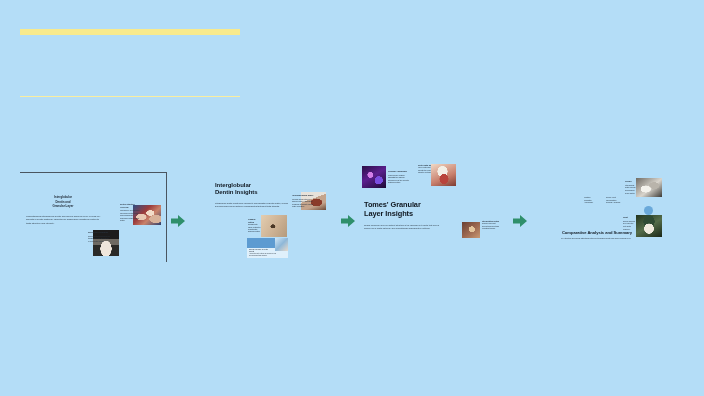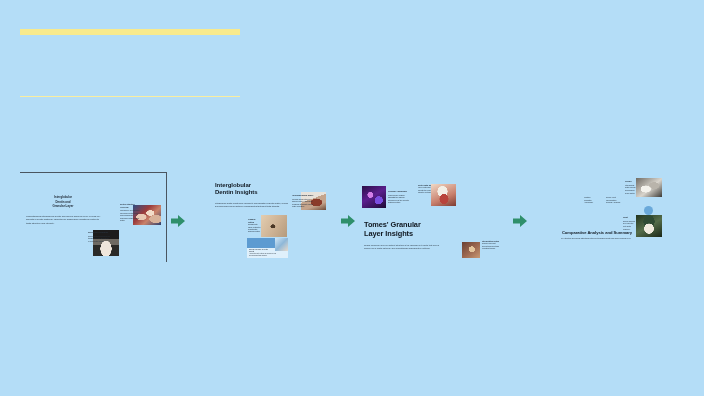--- a/index.html
+++ b/index.html
@@ -109,21 +109,21 @@
   #card2 .c2-panel-t1 {
     position: absolute; left: 41px; top: 73px; width: 24px;
     font-size: 1.6px; color: #1d2733; line-height: 1.4;
   }
   #card2 .c2-panel-t2 {
     position: absolute; left: 41px; top: 77px; width: 34px;
     font-size: 1.5px; color: #3a4652; line-height: 1.4;
   }
 
   
-  #card3 { left: 358px; top: 180px; width: 142px; height: 92px; }
+  #card3 { left: 358px; top: 160px; width: 142px; height: 92px; }
   #card3 .c3-title {
     position: absolute; left: 6px; top: 41px; width: 92px;
     font-size: 7.4px; line-height: 1.18; font-weight: 700; color: #0f1720;
     letter-spacing: -.08px;
   }
   #card3 .c3-body {
     position: absolute; left: 6px; top: 64px; width: 76px;
     font-size: 2.05px; line-height: 1.55; color: #26313d;
   }
   #card3 .c3-hero {

